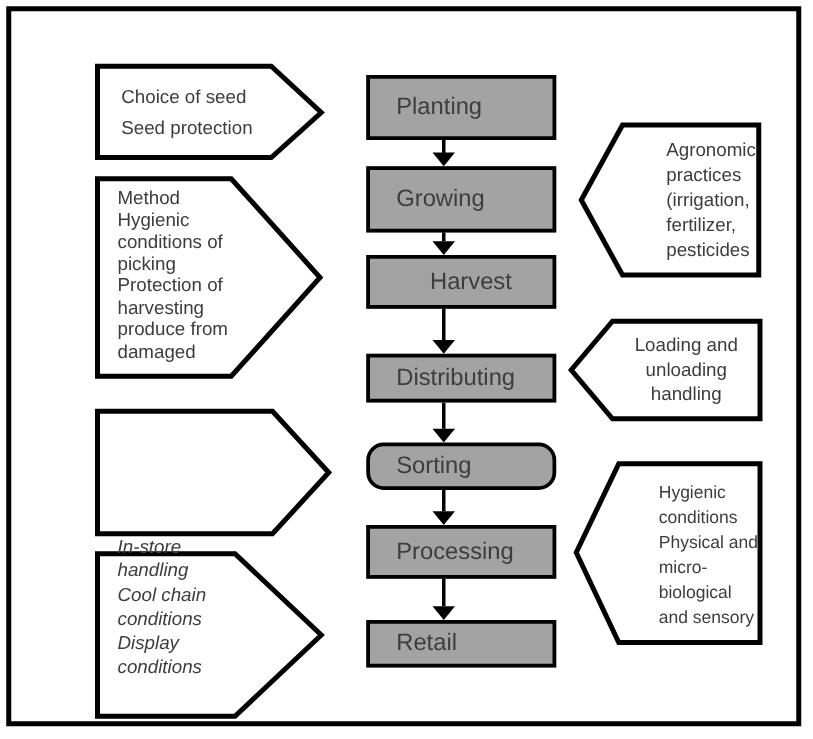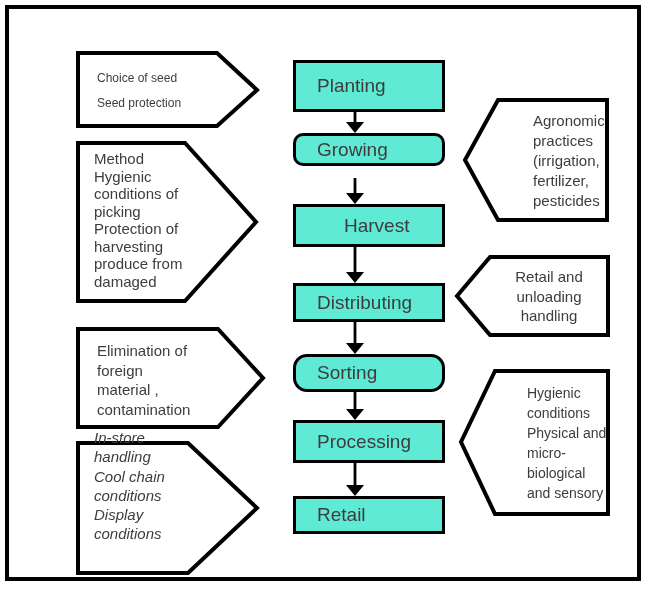--- a/index.html
+++ b/index.html
@@ -42,35 +42,35 @@
   .shapes .arrowhead {
     fill: #000000;
     stroke: none;
   }
   .process-box {
     position: absolute;
     left: 293px;
     width: 152px;
     border: 3px solid #000000;
     box-sizing: border-box;
-    background: #5eead4;
+    background: #a3a3a3;
     display: flex;
     align-items: center;
     padding-left: 21px;
     font-size: 19px;
     color: #3d3d3d;
   }
   .callout-text {
     position: absolute;
     white-space: pre-line;
     color: #3d3d3d;
     font-size: 15px;
     line-height: 19.5px;
   }
-  .lc1 { left: 97px;  top: 66px;  line-height: 24.5px; font-size: 12px; }
+  .lc1 { left: 97px;  top: 66px;  line-height: 24.5px; font-size: 15px; }
   .lc2 { left: 94px;  top: 150px; line-height: 17.5px; }
   .lc3 { left: 97px;  top: 341px; }
   .lc4 { left: 94px;  top: 428px; line-height: 19.3px; font-style: italic; }
   .rc1 { left: 533px; top: 111px; line-height: 20px; }
   .rc2 { left: 488px; top: 267px; width: 122px; text-align: center; }
   .rc3 { left: 527px; top: 383px; line-height: 20px; font-size: 14px; }
 </style>
 </head>
 <body>
 
@@ -109,54 +109,50 @@
       <line x1="355" y1="392" x2="355" y2="409"></line>
       <polygon class="arrowhead" points="346,409 364,409 355,420"></polygon>
     </g>
     <g>
       <line x1="355" y1="463" x2="355" y2="485"></line>
       <polygon class="arrowhead" points="346,485 364,485 355,496"></polygon>
     </g>
   </svg>
 
   <div class="process-box" style="top:60px;height:52px;">Planting</div>
-  <div class="process-box" style="top:133px;height:33px;border-radius:10px;">Growing</div>
+  <div class="process-box" style="top:133px;height:53px;">Growing</div>
   <div class="process-box" style="top:204px;height:43px;padding-left:48px;">Harvest</div>
   <div class="process-box" style="top:283px;height:39px;">Distributing</div>
   <div class="process-box" style="top:354px;height:38px;border-radius:14px;">Sorting</div>
   <div class="process-box" style="top:420px;height:43px;">Processing</div>
   <div class="process-box" style="top:496px;height:38px;">Retail</div>
 
   <div class="callout-text lc1">Choice of seed
 Seed protection</div>
   <div class="callout-text lc2">Method
 Hygienic
 conditions of
 picking
 Protection of
 harvesting
 produce from
 damaged</div>
-  <div class="callout-text lc3">Elimination of
-foreign
-material ,
-contamination</div>
   <div class="callout-text lc4">In-store
 handling
 Cool chain
 conditions
 Display
 conditions</div>
 
   <div class="callout-text rc1">Agronomic
 practices
 (irrigation,
 fertilizer,
 pesticides</div>
-  <div class="callout-text rc2">Retail and
+  <div class="callout-text rc2">Loading and
 unloading
 handling</div>
   <div class="callout-text rc3">Hygienic
 conditions
 Physical and
 micro-
 biological
 and sensory</div>
 
 </div>

